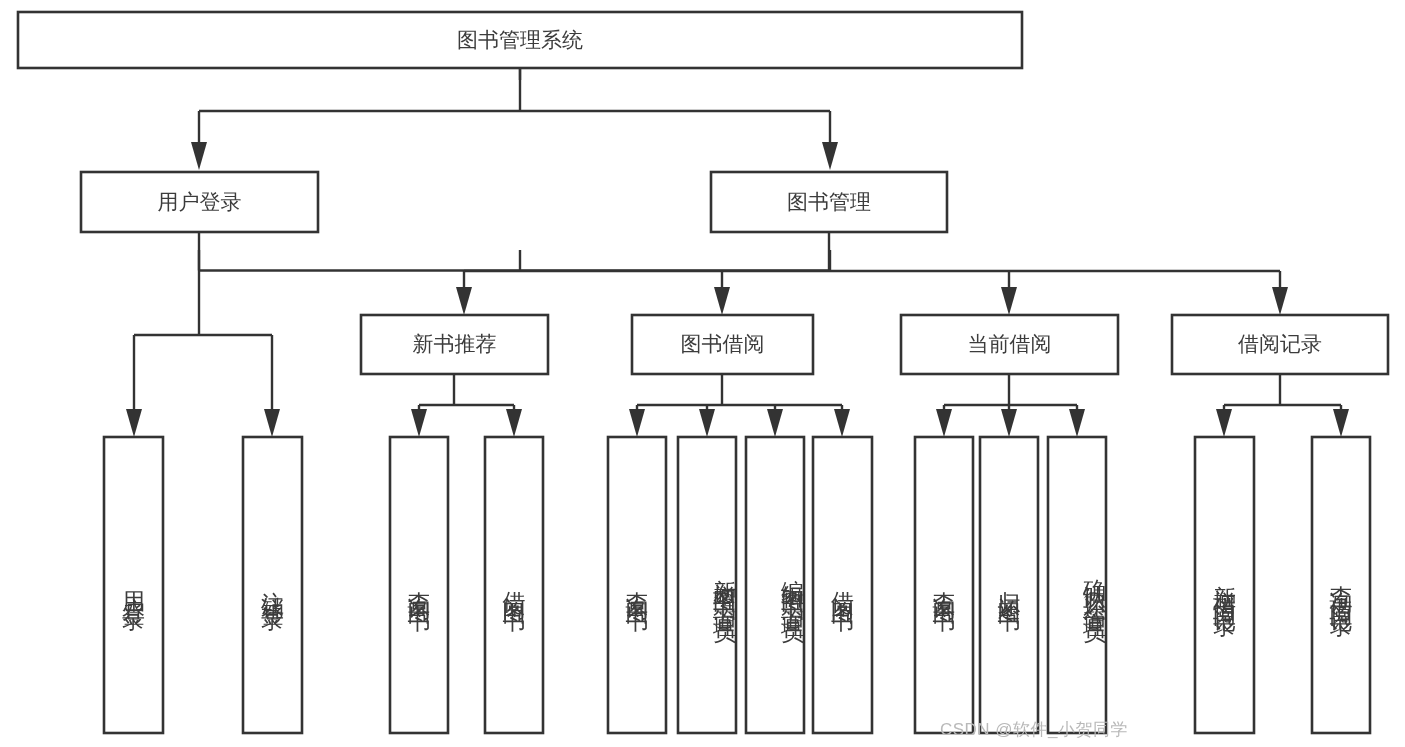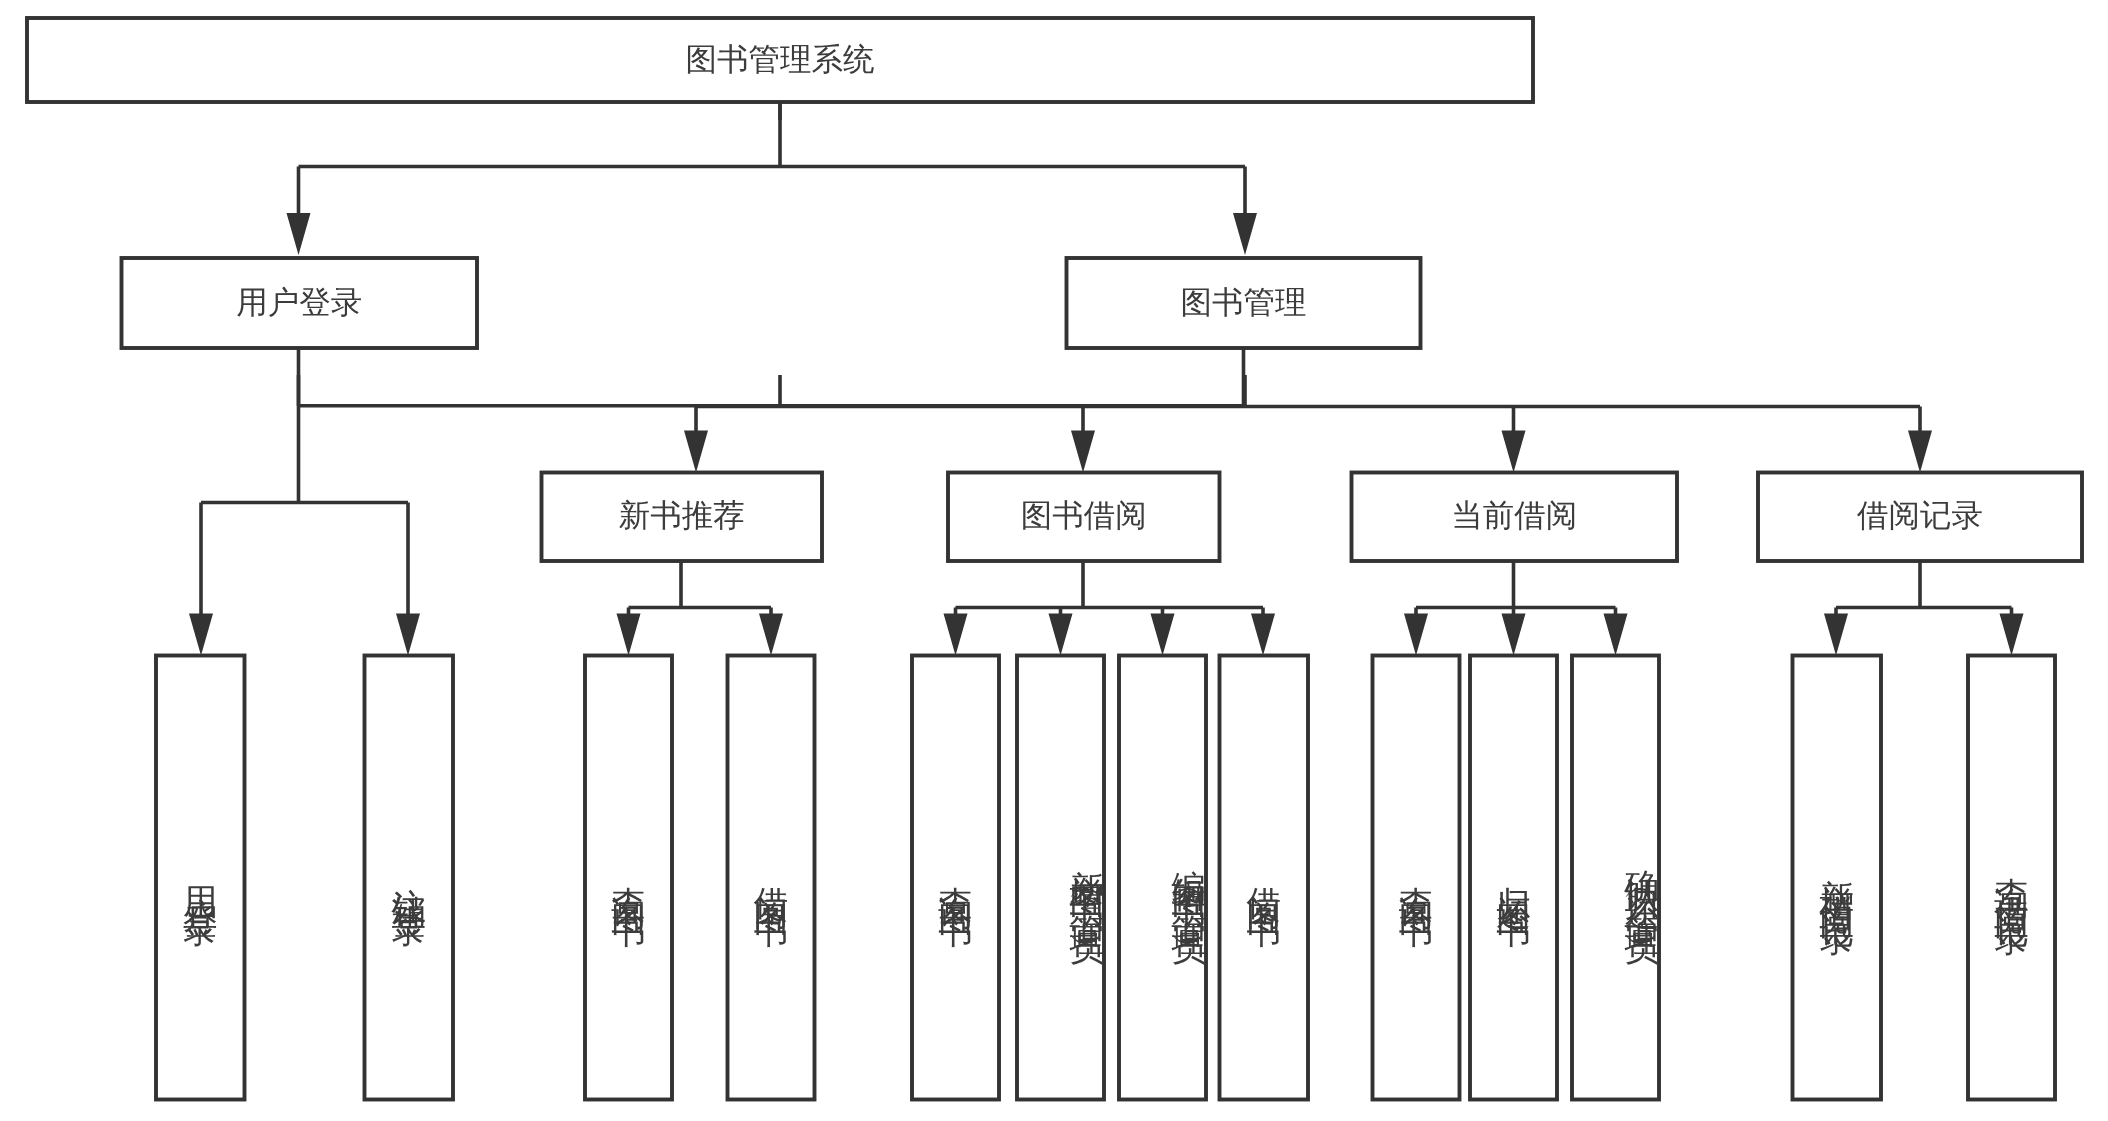--- a/index.html
+++ b/index.html
@@ -206,13 +206,14 @@
   <div class="leaf-label" style="left:746px; top:443px; width:58px; height:290px;">编辑图书（管理员）</div>
   <div class="leaf-label centered" style="left:813px; top:437px; width:59px; height:296px;">借阅图书</div>
 
   <div class="leaf-label centered" style="left:915px; top:437px; width:58px; height:296px;">查询图书</div>
   <div class="leaf-label centered" style="left:980px; top:437px; width:58px; height:296px;">归还图书</div>
   <div class="leaf-label" style="left:1048px; top:443px; width:58px; height:290px;">确认归还（管理员）</div>
 
   <div class="leaf-label centered" style="left:1195px; top:437px; width:59px; height:296px;">新增借阅记录</div>
   <div class="leaf-label centered" style="left:1312px; top:437px; width:58px; height:296px;">查询借阅记录</div>
 
+  <div class="watermark">CSDN @软件_小贺同学</div>
 </div>
 
 </body></html>

